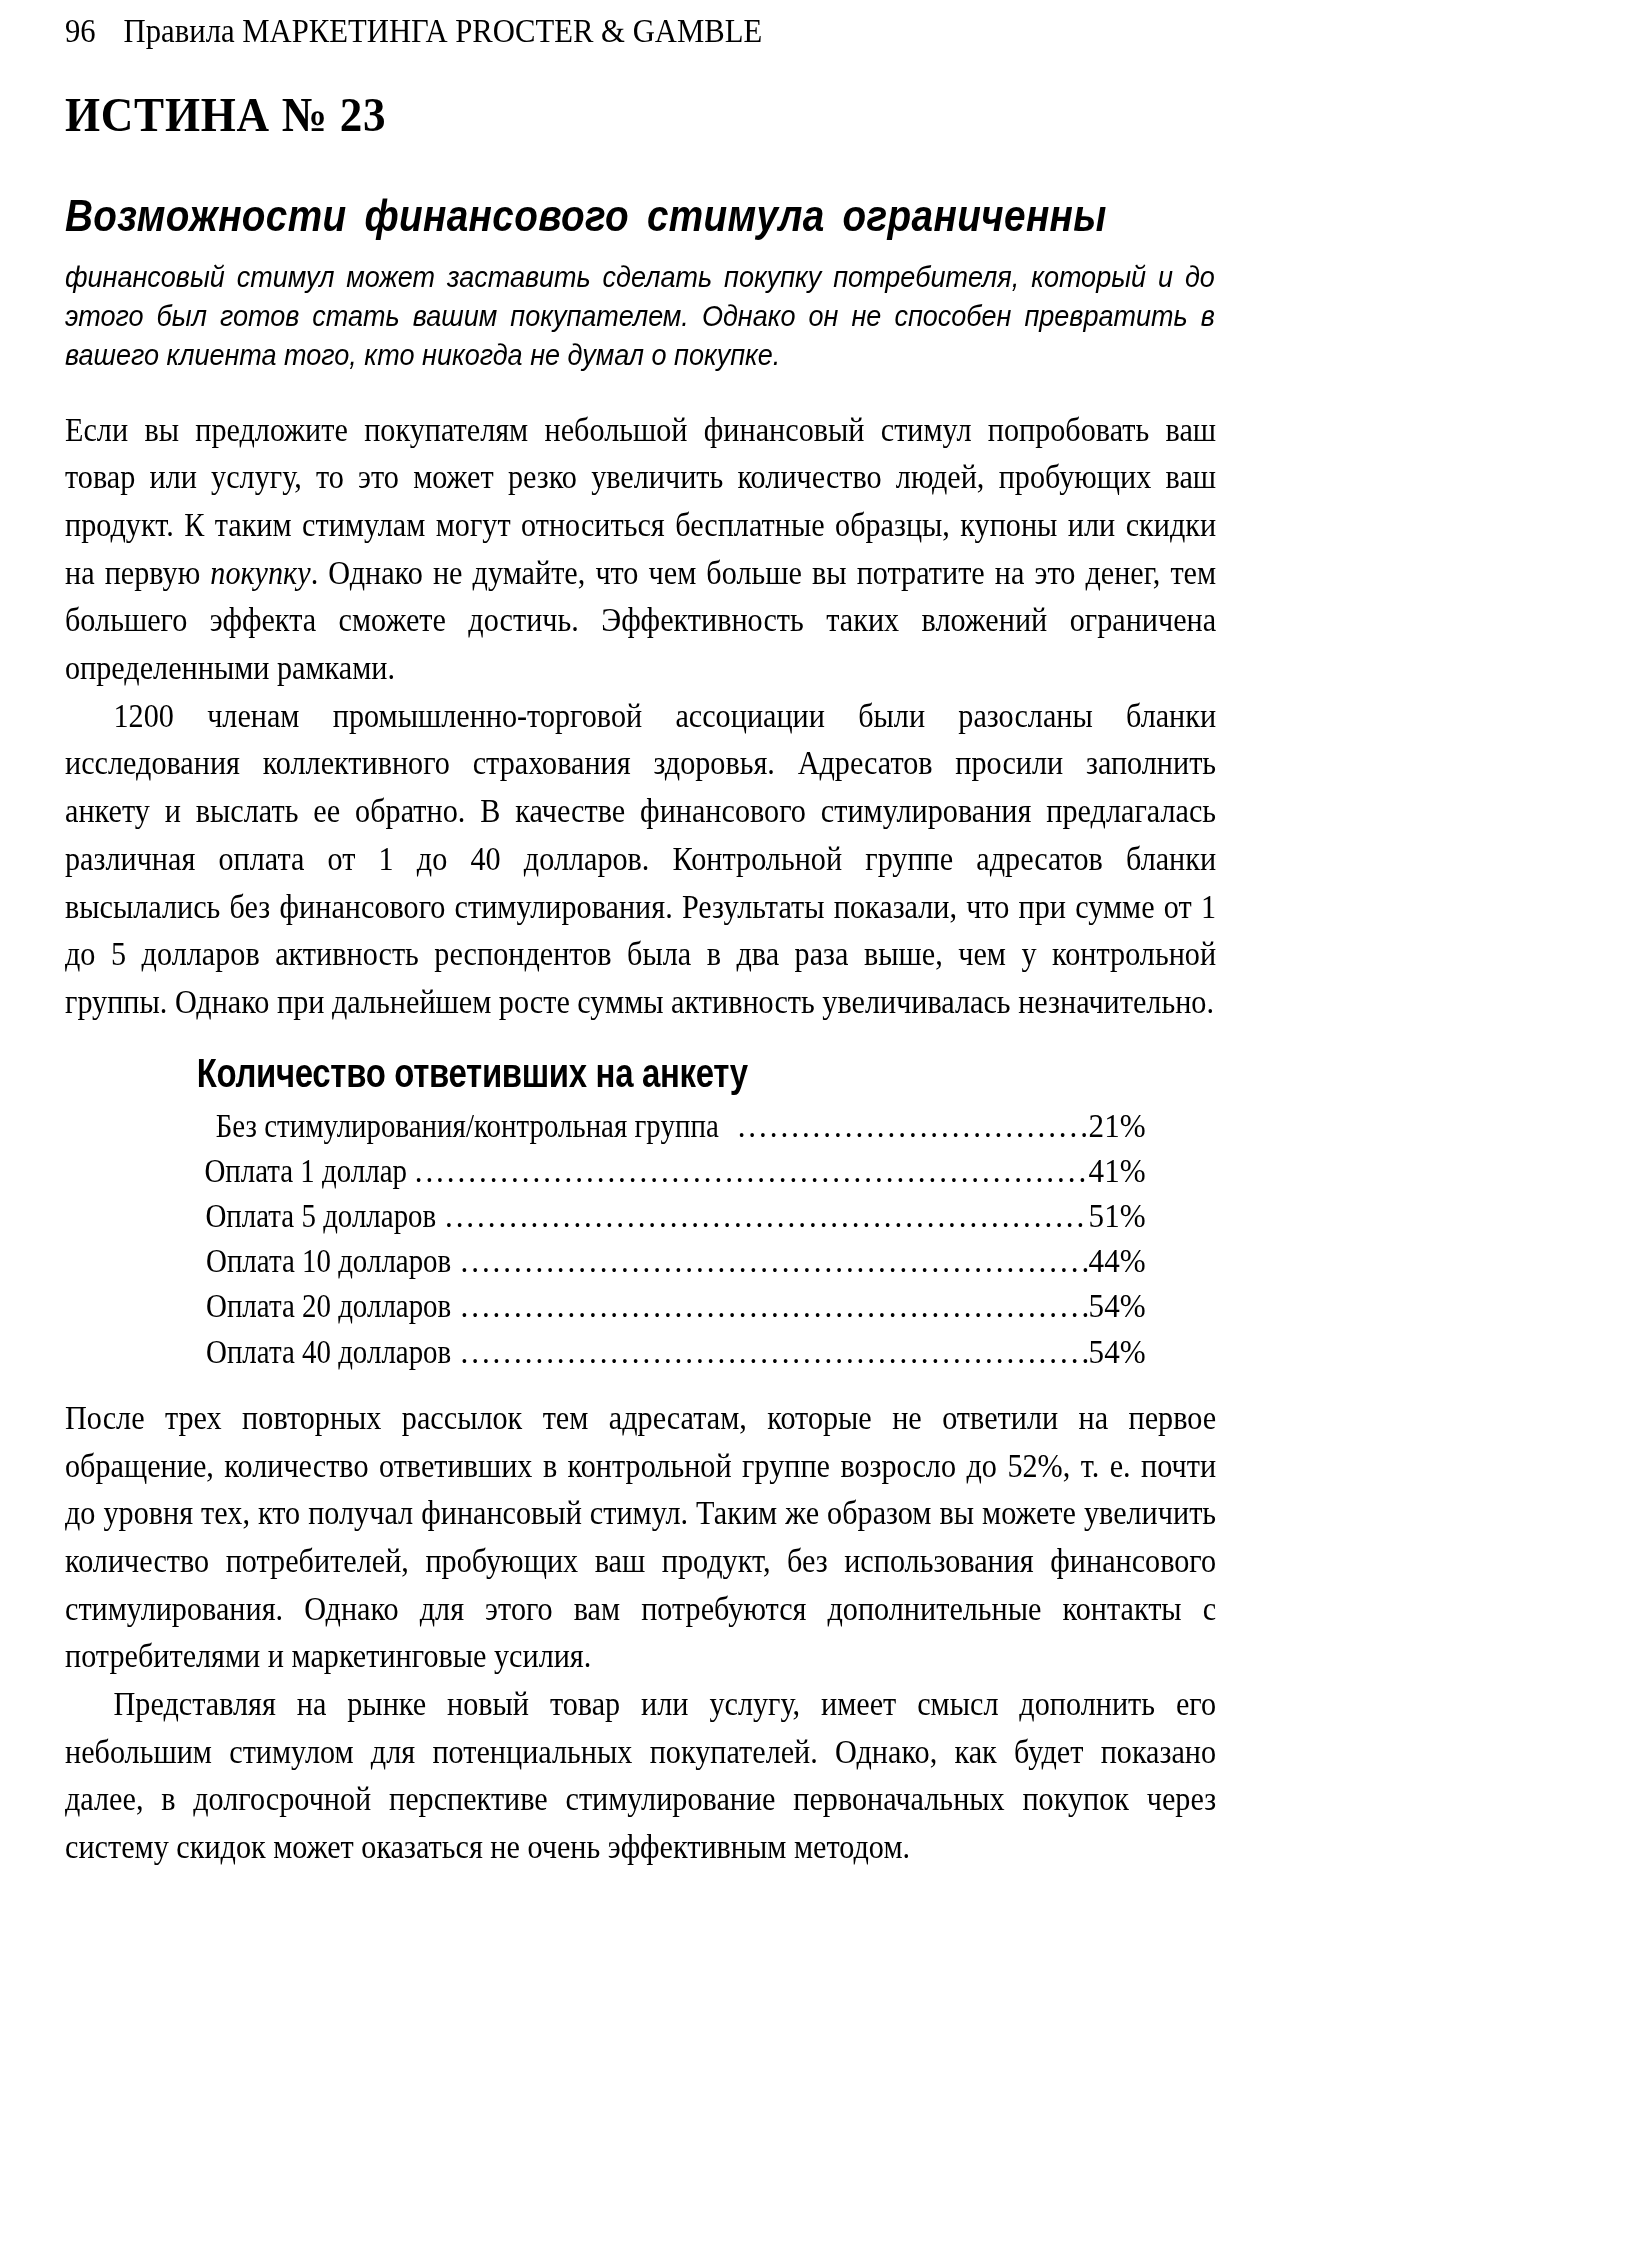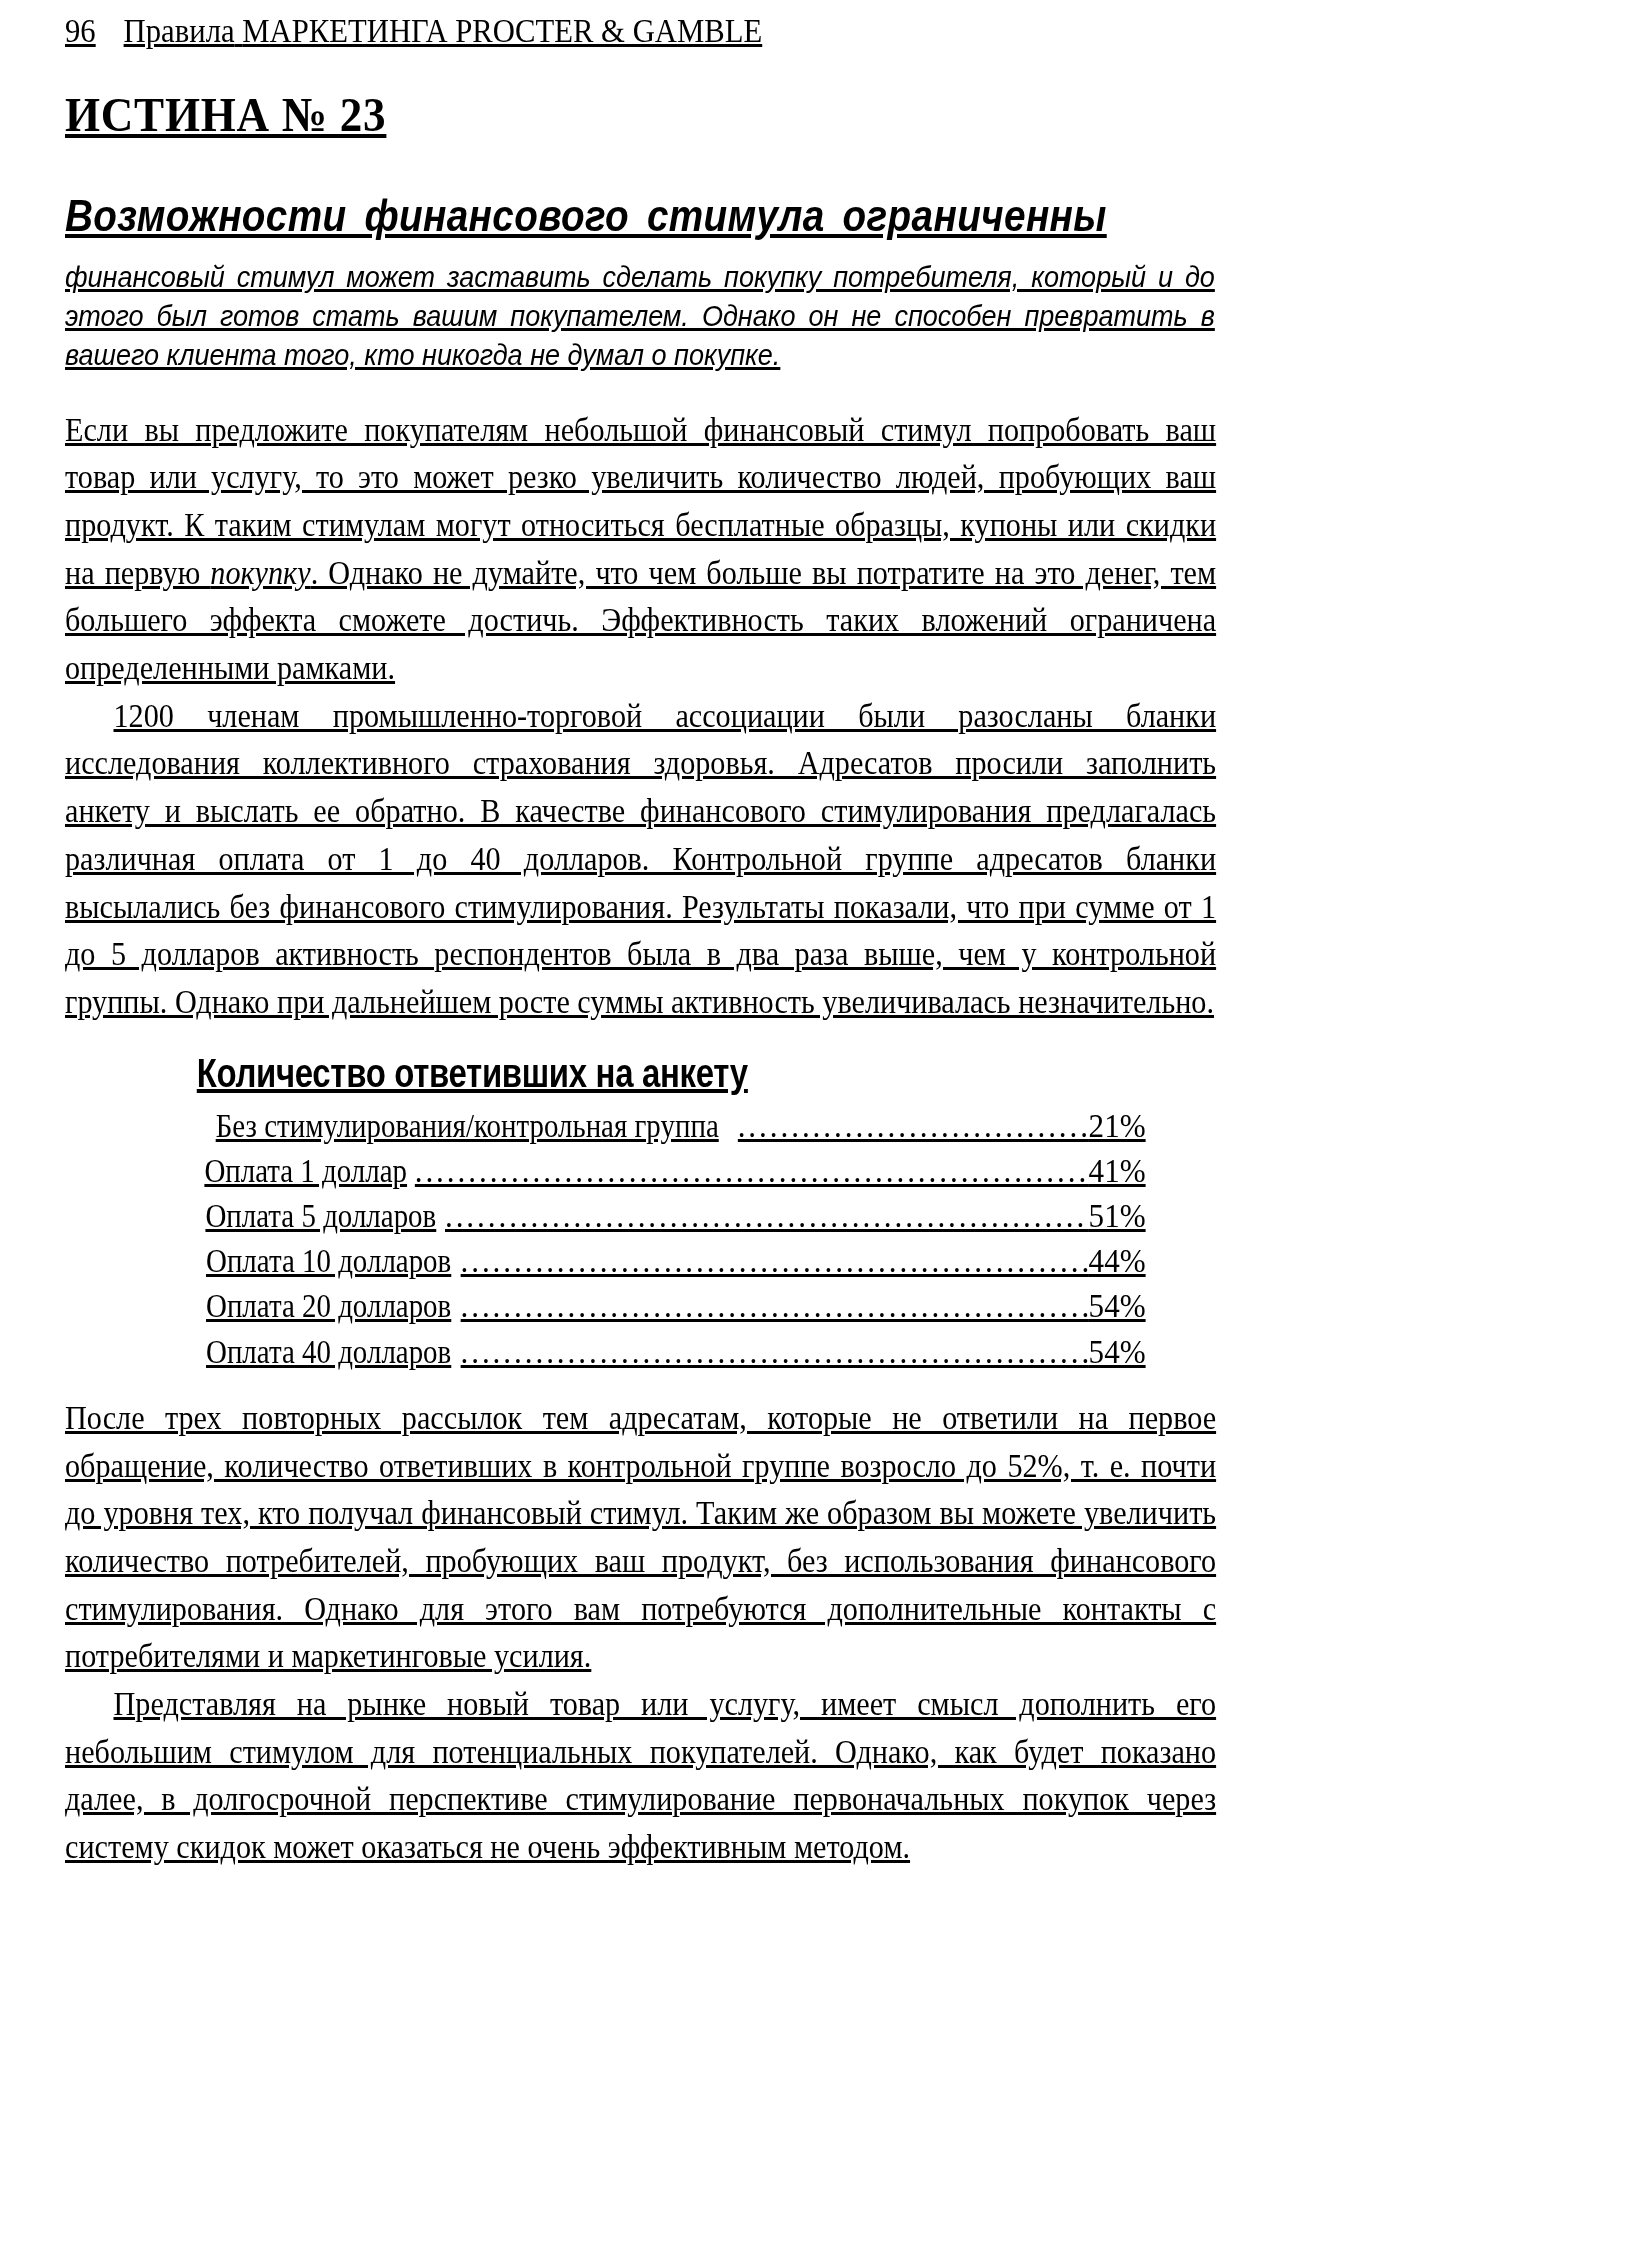--- a/index.html
+++ b/index.html
@@ -17,21 +17,20 @@
     -webkit-font-smoothing: antialiased;
   }
 
   .page {
     position: absolute;
     left: 0; top: 0;
     width: 1318px;
     height: 2261px;
     box-sizing: border-box;
     padding: 0 102px 0 65px;
-    text-decoration: underline;
   }
 
   
   .running-head {
     display: flex;
     align-items: baseline;
     gap: 30px;
     padding-top: 14.4px;
     font-family: "Liberation Serif", "DejaVu Serif", serif;
     font-size: 33px;

